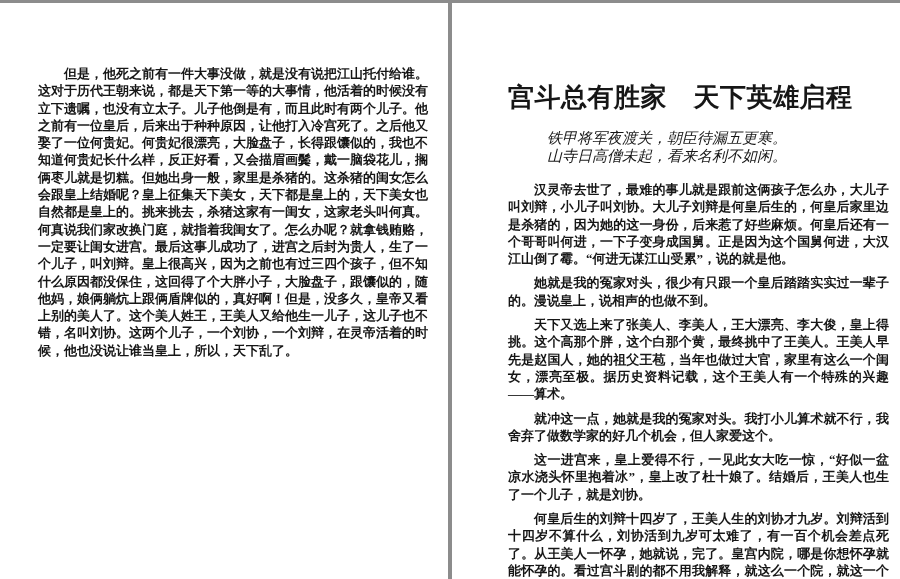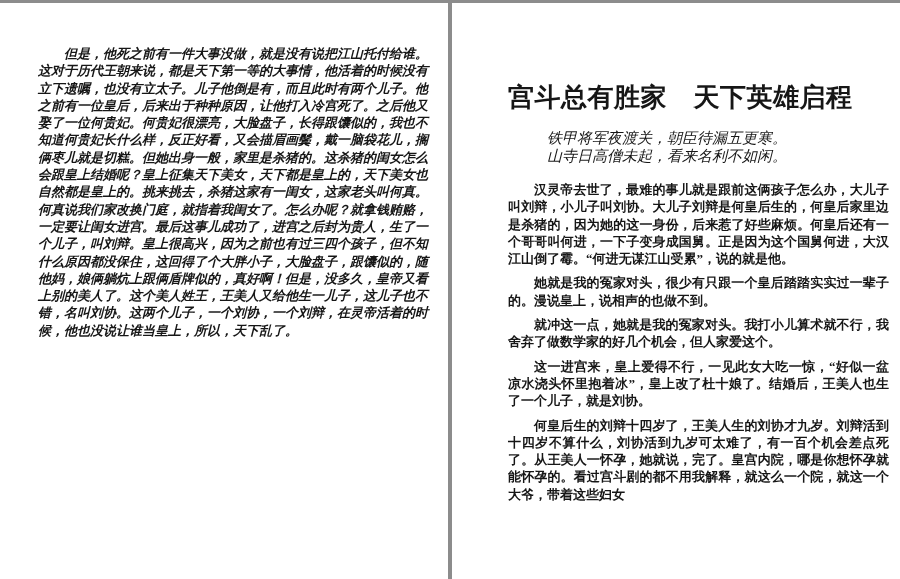--- a/index.html
+++ b/index.html
@@ -25,23 +25,22 @@
     top: 0; left: 448px;
     width: 4px; height: 579px;
     background: var(--border, #8c8c8c);
   }
   .page {
     position: absolute;
     top: 0;
   }
   .page-left {
     left: 38px;
-    top: 45px;
+    top: 65px;
     width: 390px;
-    font-style: italic;
   }
   .page-right {
     left: 508px;
     top: 17px;
     width: 381px;
   }
   .body-para {
     margin: 0;
     font-family: "Liberation Serif", "DejaVu Serif", serif;
     font-weight: 600;
@@ -98,18 +97,19 @@
     <h1 class="chapter-title">宫斗总有胜家　天下英雄启程</h1>
 
     <div class="poem">
       <p class="poem-line">铁甲将军夜渡关，朝臣待漏五更寒。</p>
       <p class="poem-line">山寺日高僧未起，看来名利不如闲。</p>
     </div>
 
     <div class="body-text">
       <p class="body-para">汉灵帝去世了，最难的事儿就是跟前这俩孩子怎么办，大儿子叫刘辩，小儿子叫刘协。大儿子刘辩是何皇后生的，何皇后家里边是杀猪的，因为她的这一身份，后来惹了好些麻烦。何皇后还有一个哥哥叫何进，一下子变身成国舅。正是因为这个国舅何进，大汉江山倒了霉。“何进无谋江山受累”，说的就是他。</p>
       <p class="body-para">她就是我的冤家对头，很少有只跟一个皇后踏踏实实过一辈子的。漫说皇上，说相声的也做不到。</p>
+      <p class="body-para">天下又选上来了张美人、李美人，王大漂亮、李大俊，皇上得挑。这个高那个胖，这个白那个黄，最终挑中了王美人。王美人早先是赵国人，她的祖父王苞，当年也做过大官，家里有这么一个闺女，漂亮至极。据历史资料记载，这个王美人有一个特殊的兴趣——算术。</p>
       <p class="body-para">就冲这一点，她就是我的冤家对头。我打小儿算术就不行，我舍弃了做数学家的好几个机会，但人家爱这个。</p>
       <p class="body-para">这一进宫来，皇上爱得不行，一见此女大吃一惊，“好似一盆凉水浇头怀里抱着冰”，皇上改了杜十娘了。结婚后，王美人也生了一个儿子，就是刘协。</p>
       <p class="body-para">何皇后生的刘辩十四岁了，王美人生的刘协才九岁。刘辩活到十四岁不算什么，刘协活到九岁可太难了，有一百个机会差点死了。从王美人一怀孕，她就说，完了。皇宫内院，哪是你想怀孕就能怀孕的。看过宫斗剧的都不用我解释，就这么一个院，就这一个大爷，带着这些妇女</p>
     </div>
   </div>
 </div>
 
 </body></html>

